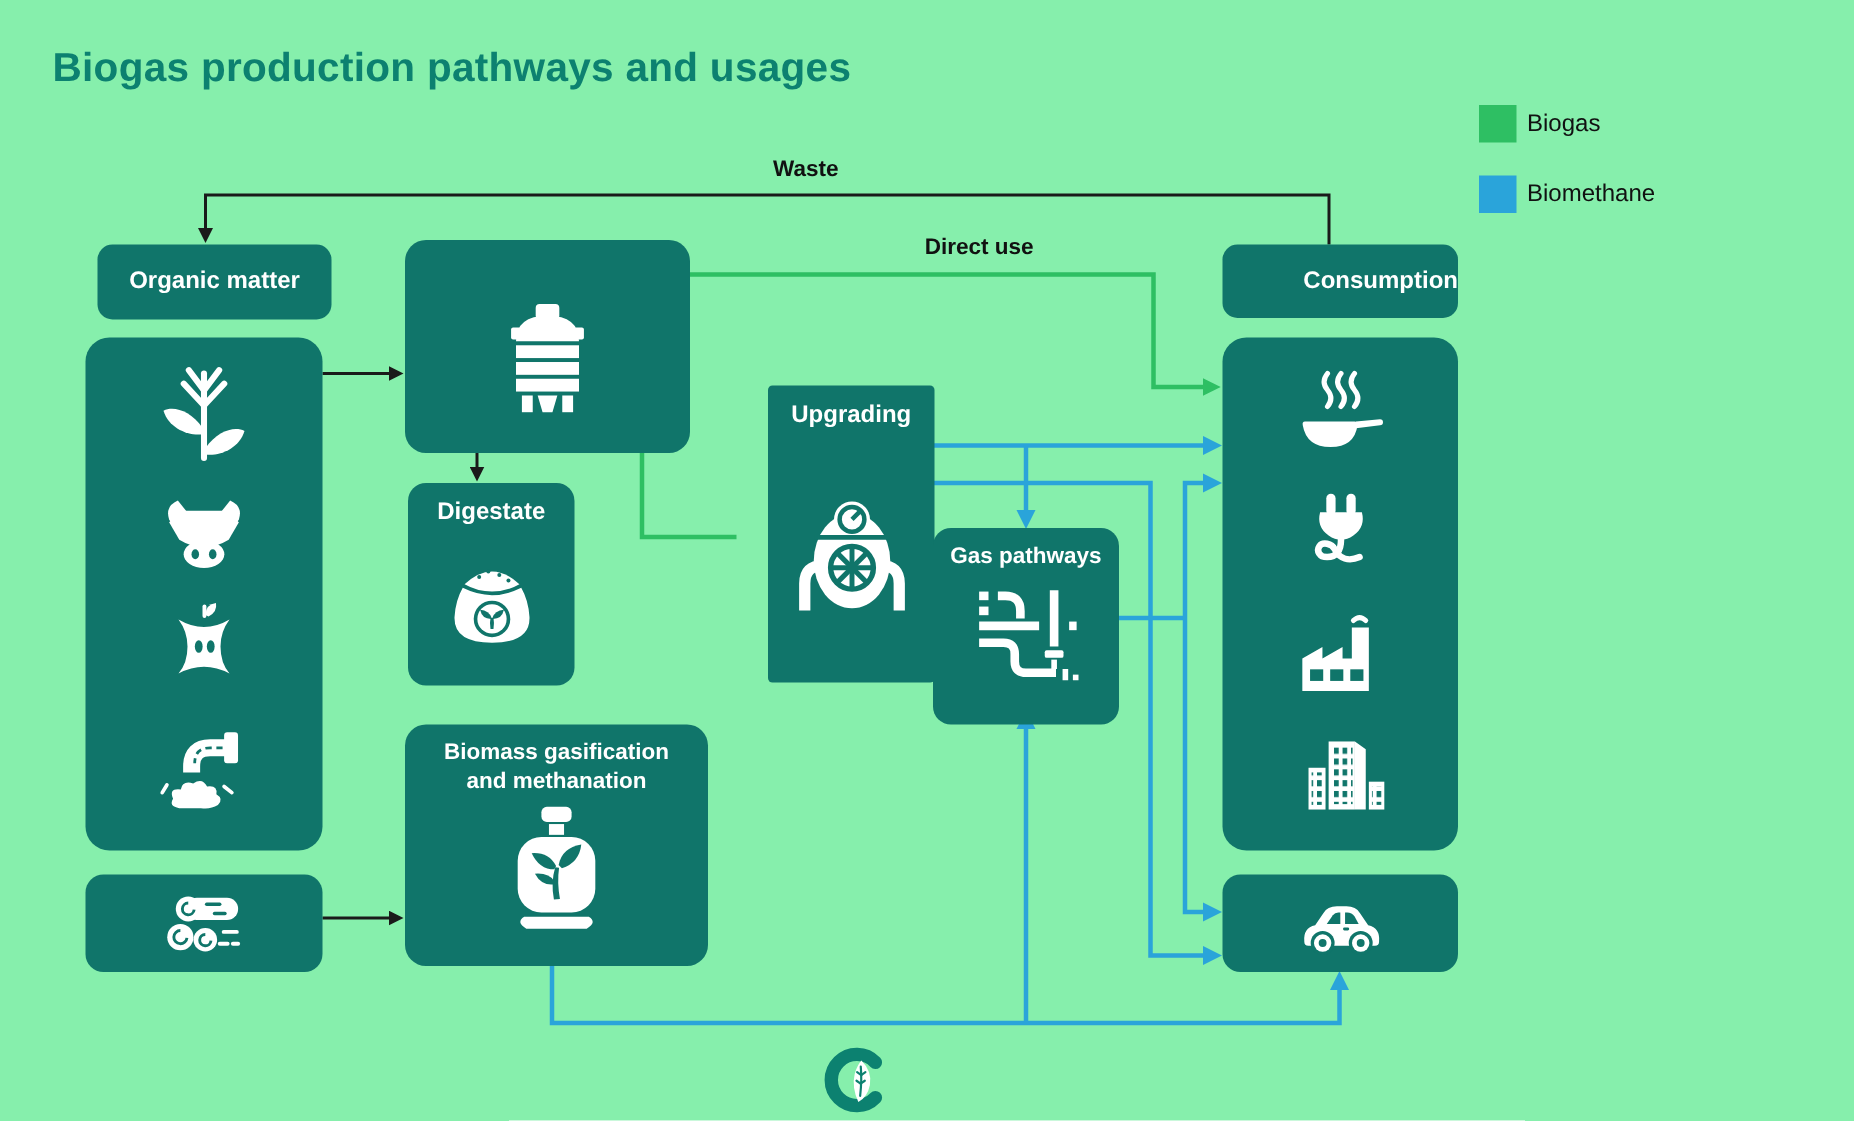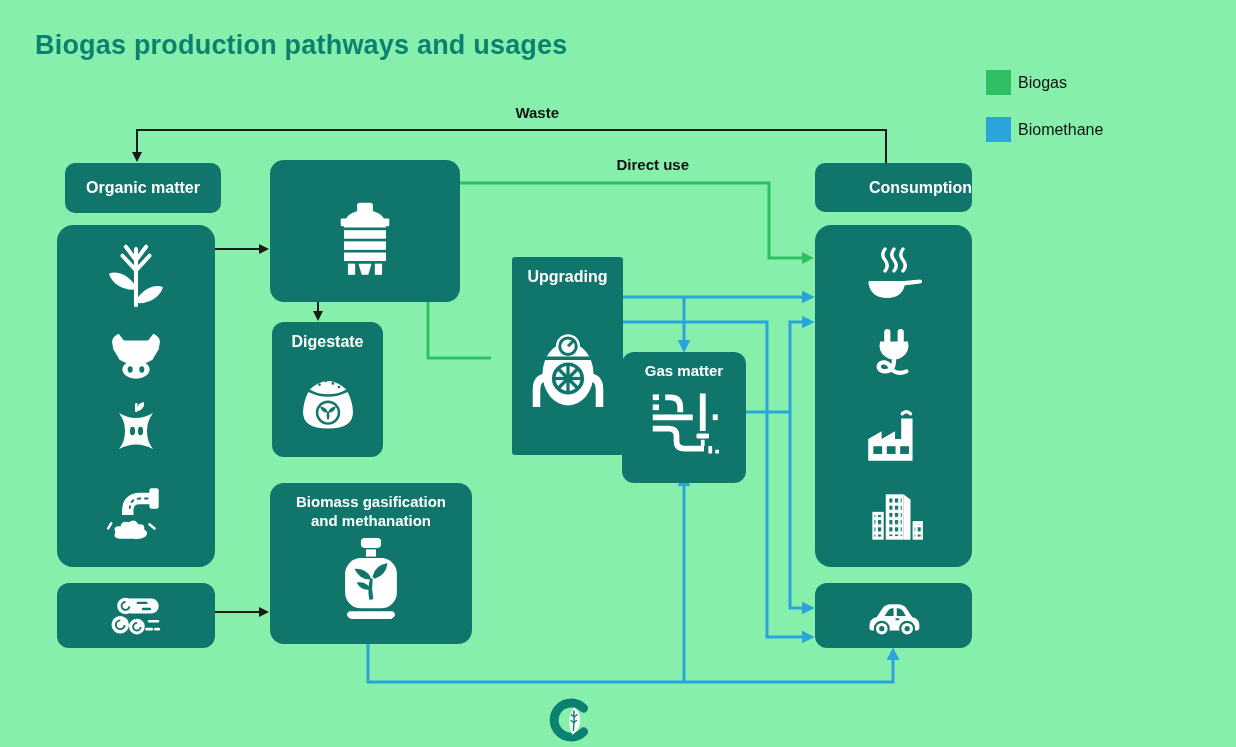--- a/index.html
+++ b/index.html
@@ -247,21 +247,21 @@
           <path d="M32 29.5 V48.5"></path>
             <path d="M22.5 39 H41.5"></path>
           <path d="M25.5 32.5 L38.5 45.5"></path>
             <path d="M38.5 32.5 L25.5 45.5"></path>
         </g>
       </svg>
     </div>
   </div>
 
   <div class="node labeled-top" id="gasnetwork-box">
-    <div class="node-label sm">Gas matter</div>
+    <div class="node-label sm">Gas pathways</div>
     <div class="icon-slot" style="top:32px;height:84px;">
       <svg viewBox="0 0 64 64" width="80" height="80">
         <g stroke="#fff" stroke-width="4.6" fill="none">
           <path d="M7 9 h5"></path>
             <path d="M7 17 h5"></path>
           <path d="M17 9 h4 q8 0 8 8 v4"></path>
           <path d="M7 25 h32"></path>
           <path d="M47 6 v30"></path>
           <path d="M55 25 h4"></path>
           <path d="M7 34 h13 q6 0 6 6 v4 q0 6 6 6 h16"></path>

